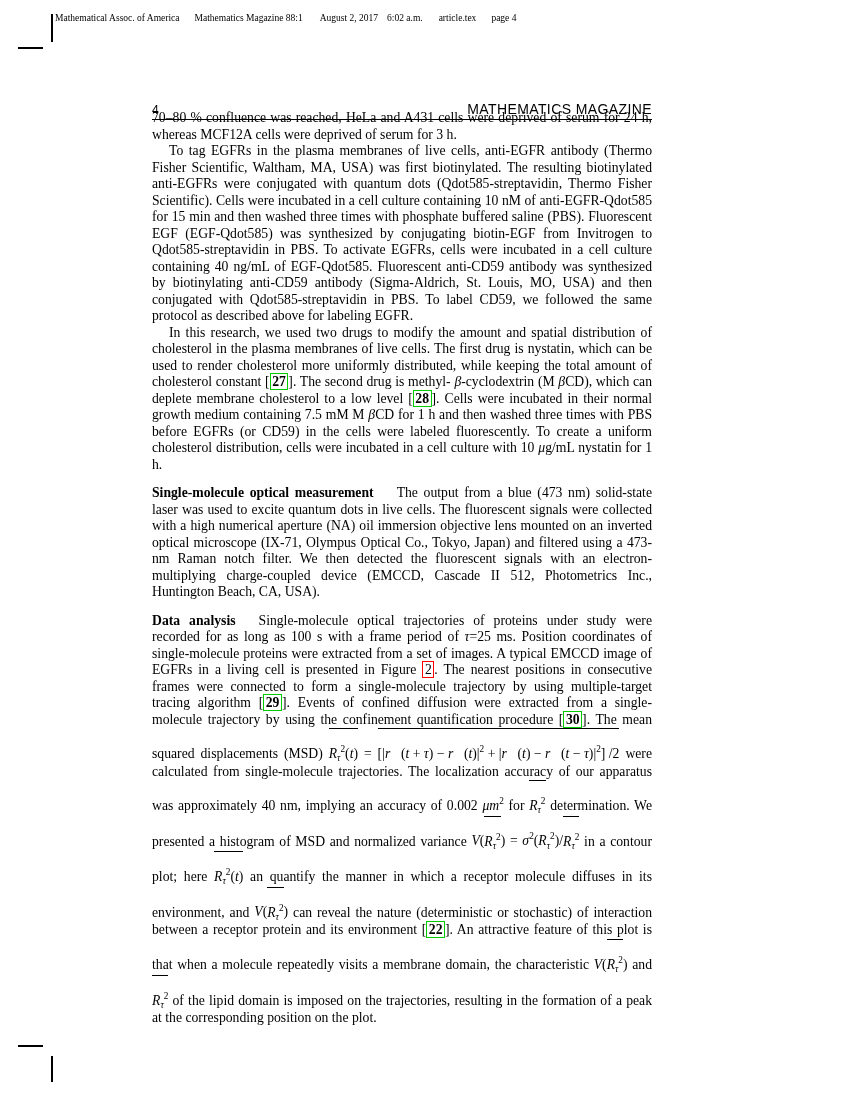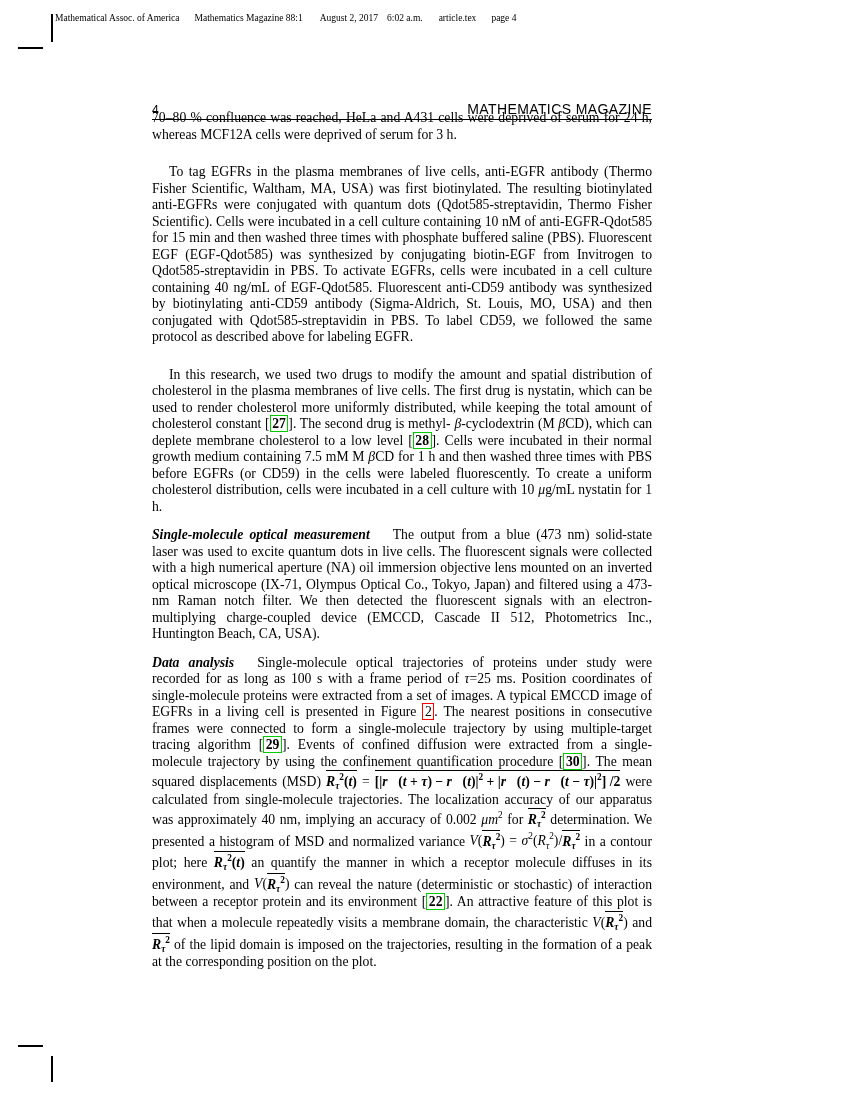--- a/index.html
+++ b/index.html
@@ -11,31 +11,31 @@
   .rh span{margin-right:15px;}
   .rh .m17{margin-right:17px;} .rh .m9{margin-right:9px;} .rh .m16{margin-right:16px;}
   .ph{position:absolute;left:152px;top:101px;width:500px;display:flex;
       justify-content:space-between;align-items:flex-end;
       font-family:"Liberation Sans",sans-serif;}
   .ph .num{font-size:12px;}
   .ph .jt{font-size:14px;letter-spacing:0.4px;}
   .rule{position:absolute;left:152px;top:119px;width:500px;height:1.3px;background:#000;}
   .bodycol{position:absolute;left:152px;top:110px;width:500px;}
   p.para{margin:0;text-align:justify;font-size:13.7px;line-height:16.5px;}
-  p.ind{text-indent:17px;margin-top:21px;}
+  p.ind{text-indent:17px;}
   p.sect{margin-top:12px;}
-  .run-head{font-weight:bold;margin-right:23px;font-style:italic;}
+  .run-head{font-weight:bold;margin-right:23px;}
   .refbox{border:1.2px solid var(--cite,#00cc00);padding:0 1.5px;font-weight:bold;}
   .refbox.fig{border-color:var(--fig,#ff0000);font-weight:normal;}
   .math{white-space:nowrap;}
   .mi{font-style:italic;}
   .mr{font-style:normal;}
   sub,sup{font-size:9.3px;line-height:1;}
   sub.mi{font-style:italic;}
-  .ovl{display:inline-block;border-top:1px solid #000;padding-top:2px;line-height:1.2;font-weight:bold;}
+  .ovl{display:inline-block;border-top:1px solid #000;padding-top:16px;line-height:1.2;}
 </style>
 </head>
 <body>
 
 <div class="page">
 
   <div class="mark" style="left:51px;top:14px;width:1.5px;height:28px;"></div>
   <div class="mark" style="left:18px;top:47px;width:25px;height:1.5px;"></div>
   <div class="mark" style="left:750px;top:16px;width:1.5px;height:26px;"></div>
   <div class="mark" style="left:758px;top:49px;width:25px;height:1.5px;"></div>

